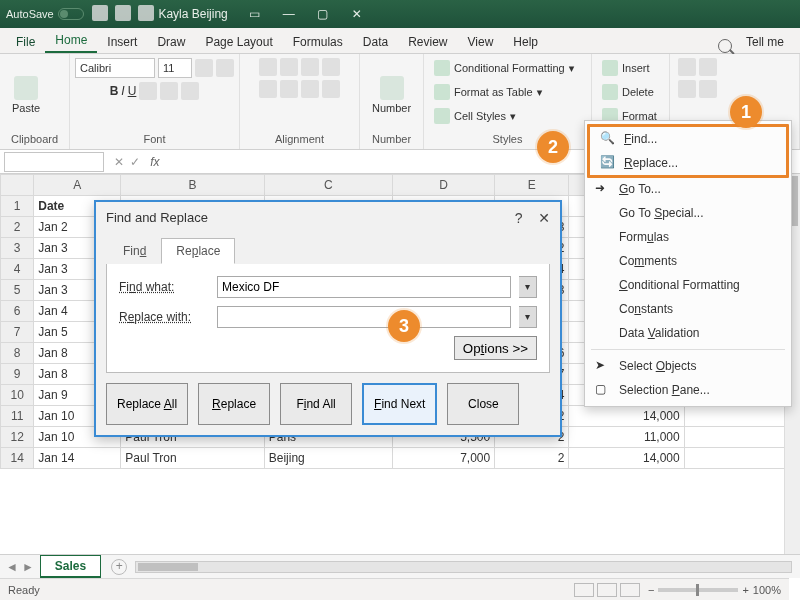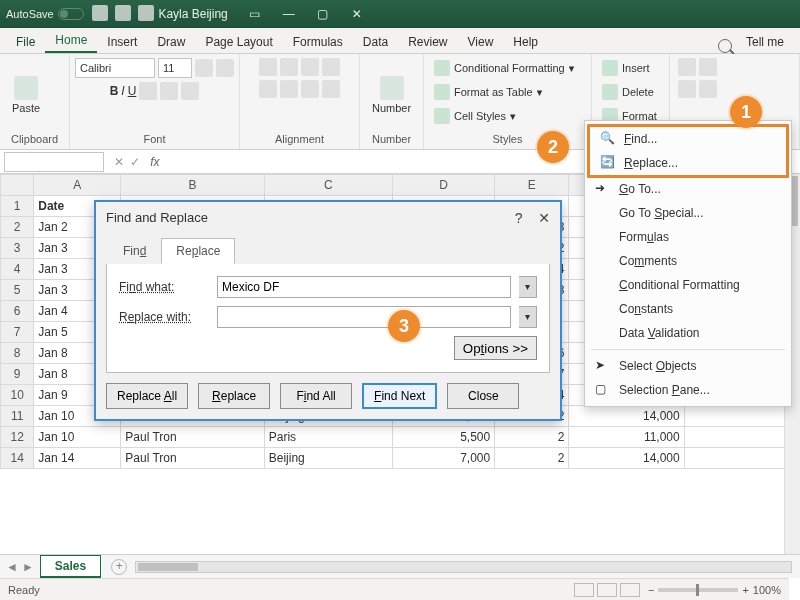--- a/index.html
+++ b/index.html
@@ -61,21 +61,21 @@
   .dialog .tabs { display:flex; padding:0 12px; margin-top:4px; }
   .dialog .dtab { padding:5px 14px; font-size:12px; color:#555; border:1px solid transparent; background:#f1f1f1; }
   .dialog .dtab.active { background:#fff; border-color:#bcbcbc; border-bottom-color:#fff; }
   .dialog .panel { background:#fff; margin:0 10px; border:1px solid #bcbcbc; border-top:0; padding:12px; }
   .frow { display:flex; align-items:center; margin-bottom:8px; gap:8px; }
   .frow label { width:90px; font-size:12px; text-decoration:underline dotted; color:#333; }
   .frow .inp { flex:1; height:22px; border:1px solid #a9a9a9; background:#fff; font-size:12px; padding:2px 4px; }
   .frow .drop { width:18px; height:22px; background:#ddd; border:1px solid #a9a9a9; border-left:0; text-align:center; font-size:10px; line-height:20px; }
   .opts { text-align:right; }
   .dlg-buttons { display:flex; gap:10px; padding:10px; justify-content:flex-start; }
-  .dlg-buttons .btn { height:26px; padding:0 10px; border:1px solid #8b8b8b; background:#eaeaea; font-size:12px; min-width:72px; }
+  .dlg-buttons .btn { height:42px; padding:0 10px; border:1px solid #8b8b8b; background:#eaeaea; font-size:12px; min-width:72px; }
   .dlg-buttons .btn.primary { border:2px solid #3a8bd4; background:#eaf2fb; }
 
   .callout3 { position:absolute; left:292px; top:108px; width:32px; height:32px; border-radius:50%; background:#ed8b2d; color:#fff; font-weight:bold; font-size:18px; display:flex; align-items:center; justify-content:center; box-shadow:0 0 0 2px #ed8b2d33;}
   .callout3::after { content:""; position:absolute; left:36px; top:13px; width:0;height:0; }
 
   
   .menu { position:absolute; right:8px; top:120px; width:208px; background:#fcfcfc; border:1px solid #c9c9c9; box-shadow:0 4px 10px rgba(0,0,0,.2); z-index:40; padding:4px 0; }
   .menu .mitem { display:flex; align-items:center; gap:8px; height:24px; padding:0 10px; font-size:12px; color:#333; }
   .menu .mitem .mic { width:16px; height:16px; display:inline-block; }
   .menu .replace-hi { border:3px solid #e9842a; margin:-1px 2px; border-radius:1px; }

